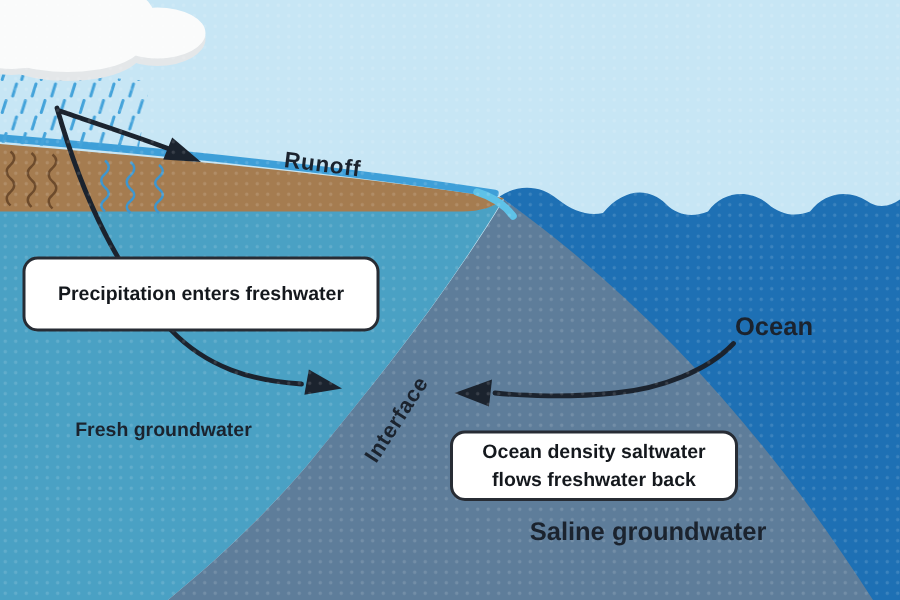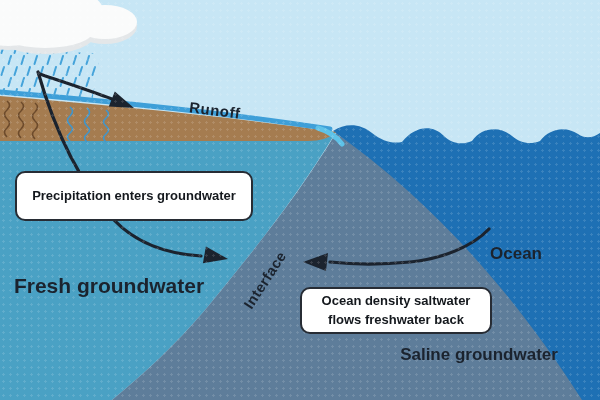--- a/index.html
+++ b/index.html
@@ -26,22 +26,22 @@
   .dots{
     position:absolute;inset:0;pointer-events:none;
     background-image:radial-gradient(rgba(255,255,255,.13) 1px, rgba(255,255,255,0) 1.4px);
     background-size:7px 7px;
   }
   .label{
     position:absolute;white-space:nowrap;color:var(--ink);
     font-weight:600;transform:translate(-50%,-50%);
   }
   .lbl-runoff{font-size:15px;transform:translate(-50%,-50%) rotate(7deg);letter-spacing:.5px;}
-  .lbl-ocean{font-size:17px;margin-top:36px;}
-  .lbl-fresh{font-size:21px;}
+  .lbl-ocean{font-size:17px;}
+  .lbl-fresh{font-size:13px;}
   .lbl-saline{font-size:17px;}
   .lbl-interface{font-size:14.5px;transform:translate(-50%,-50%) rotate(-57deg);letter-spacing:.5px;}
   .callout{
     position:absolute;background:var(--box_bg);
     border:2px solid var(--box_border);border-radius:10px;
     display:flex;flex-direction:column;align-items:center;justify-content:center;
     color:#14181d;font-weight:700;font-size:13px;line-height:1.4;text-align:center;
   }
   .callout-1{left:15px;top:171px;width:234px;height:46px;}
   .callout-2{left:300px;top:287px;width:188px;height:43px;}
@@ -123,26 +123,26 @@
   </svg>
 
   <div class="dots"></div>
 
   <div class="label lbl-runoff" style="left:215px;top:110px;">Runoff</div>
 
   <div class="label lbl-ocean" style="left:516px;top:218px;">Ocean</div>
 
   <div class="label lbl-fresh" style="left:109px;top:286px;">Fresh groundwater</div>
 
-  <div class="label lbl-saline" style="left:432px;top:355px;margin-left:47px;">Saline groundwater</div>
+  <div class="label lbl-saline" style="left:432px;top:355px;">Saline groundwater</div>
 
   <div class="label lbl-interface" style="left:265px;top:280px;">Interface</div>
 
   <div class="callout callout-1">
-    <span>Precipitation enters groundwater</span>
+    <span>Precipitation enters freshwater</span>
   </div>
 
   <div class="callout callout-2">
     <span>Ocean density saltwater</span>
     <span>flows freshwater back</span>
   </div>
 
 </div>
 
 </body></html>

